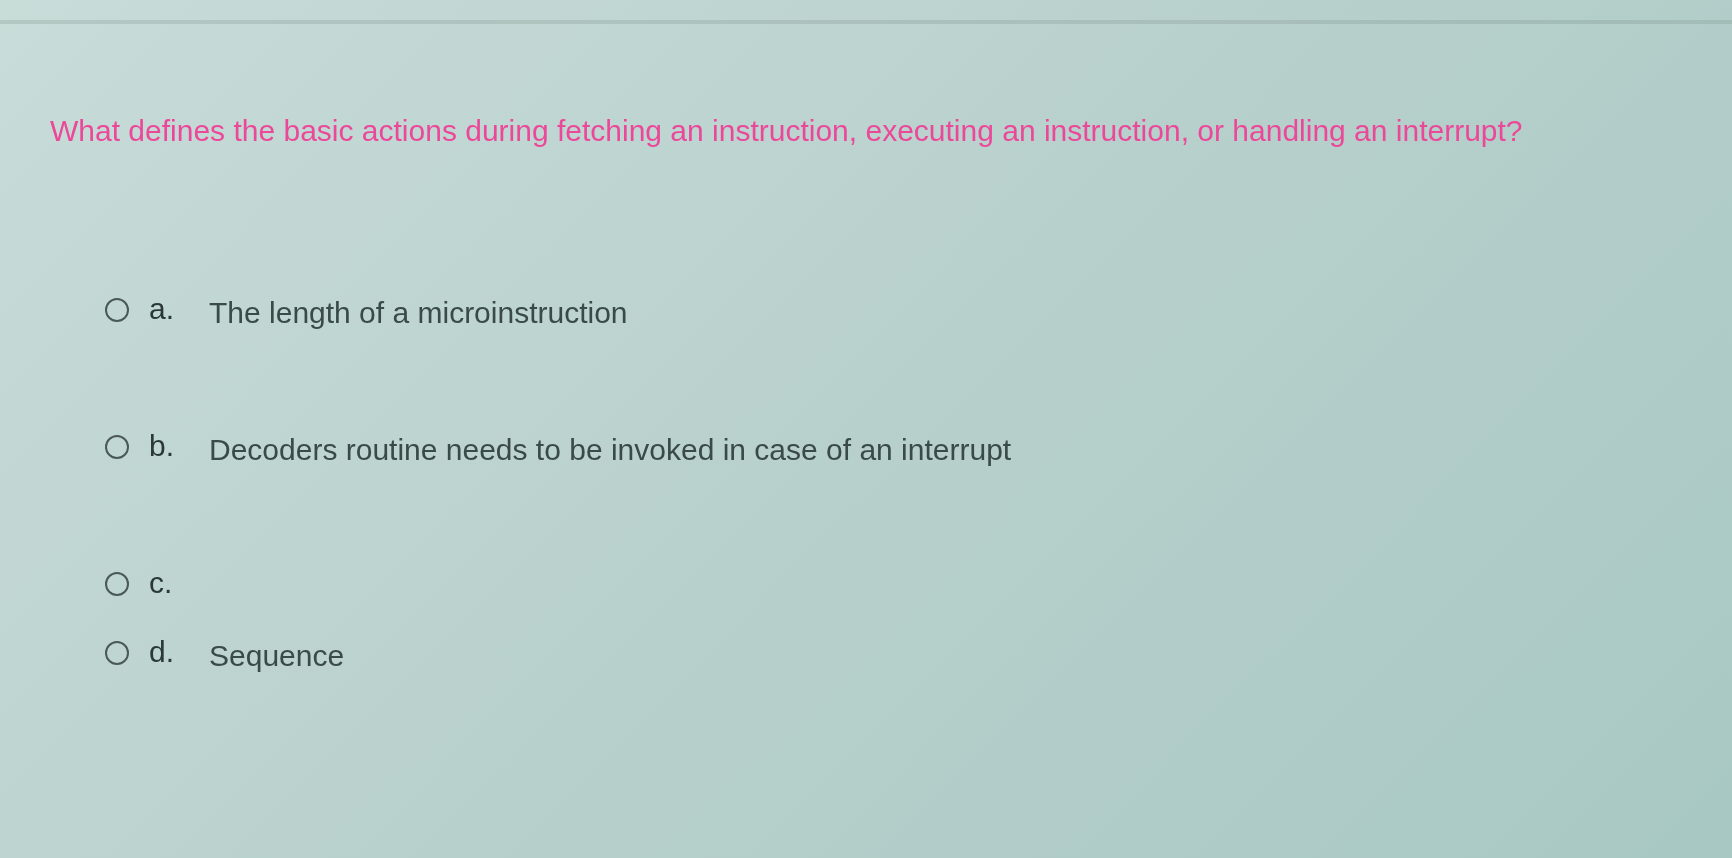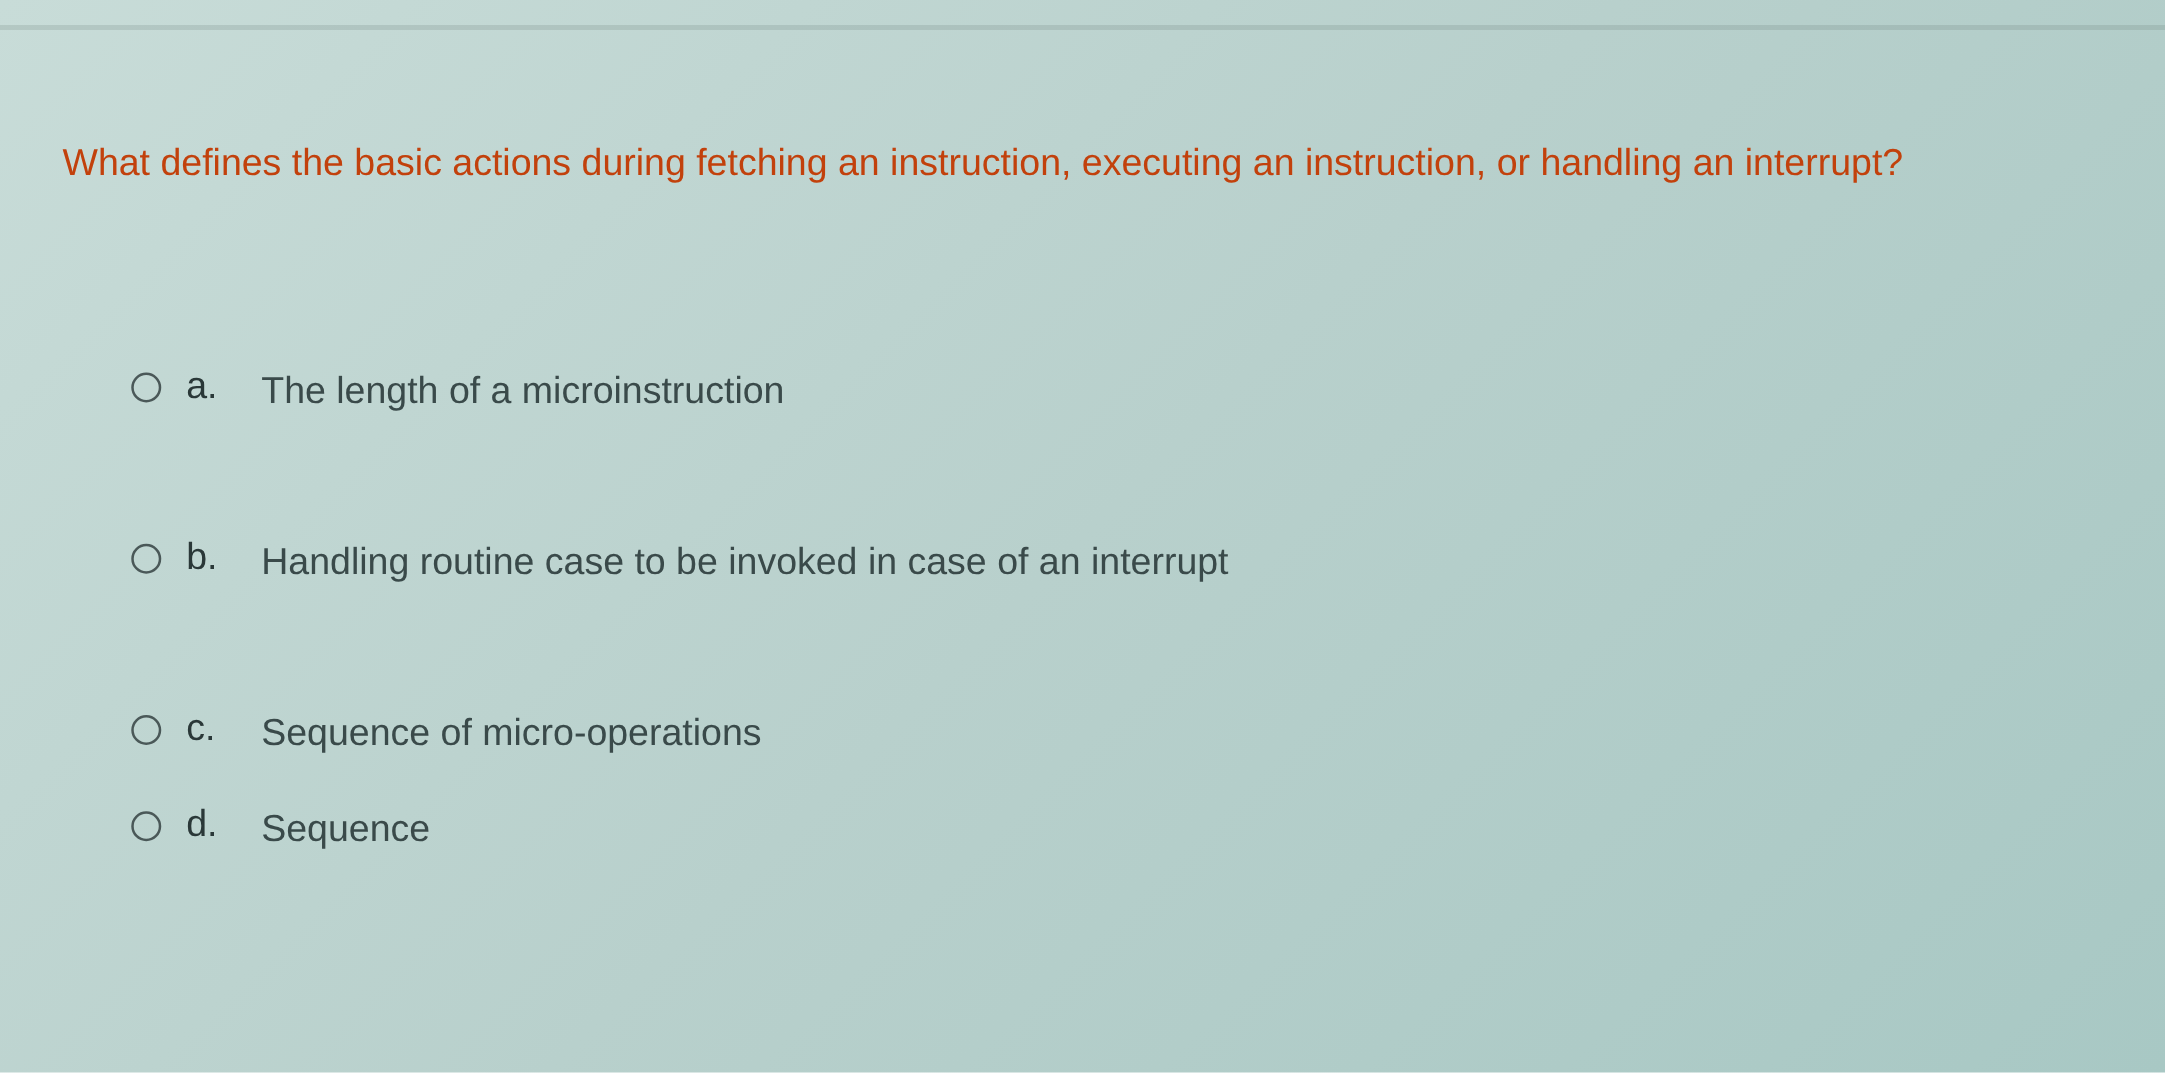--- a/index.html
+++ b/index.html
@@ -19,21 +19,21 @@
       overflow: hidden;
     }
     
     .question-container {
       padding: 110px 50px 50px 50px;
     }
     
     .question-text {
       font-size: 30px;
       font-weight: 400;
-      color: #c2410c;
+      color: #ec4899;
       margin-bottom: 140px;
       line-height: 1.4;
     }
     
     .options-container {
       padding-left: 55px;
     }
     
     .option-row {
       display: flex;
@@ -93,27 +93,26 @@
 
     <div class="option-row">
       <div class="radio-button"></div>
       <div class="option-letter">a.</div>
       <div class="option-text">The length of a microinstruction</div>
     </div>
 
     <div class="option-row">
       <div class="radio-button"></div>
       <div class="option-letter">b.</div>
-      <div class="option-text">Handling routine case to be invoked in case of an interrupt</div>
+      <div class="option-text">Decoders routine needs to be invoked in case of an interrupt</div>
     </div>
 
     <div class="option-row compact">
       <div class="radio-button"></div>
       <div class="option-letter">c.</div>
-      <div class="option-text">Sequence of micro-operations</div>
     </div>
 
     <div class="option-row compact">
       <div class="radio-button"></div>
       <div class="option-letter">d.</div>
       <div class="option-text">Sequence</div>
     </div>
 
   </div>
 </div>

